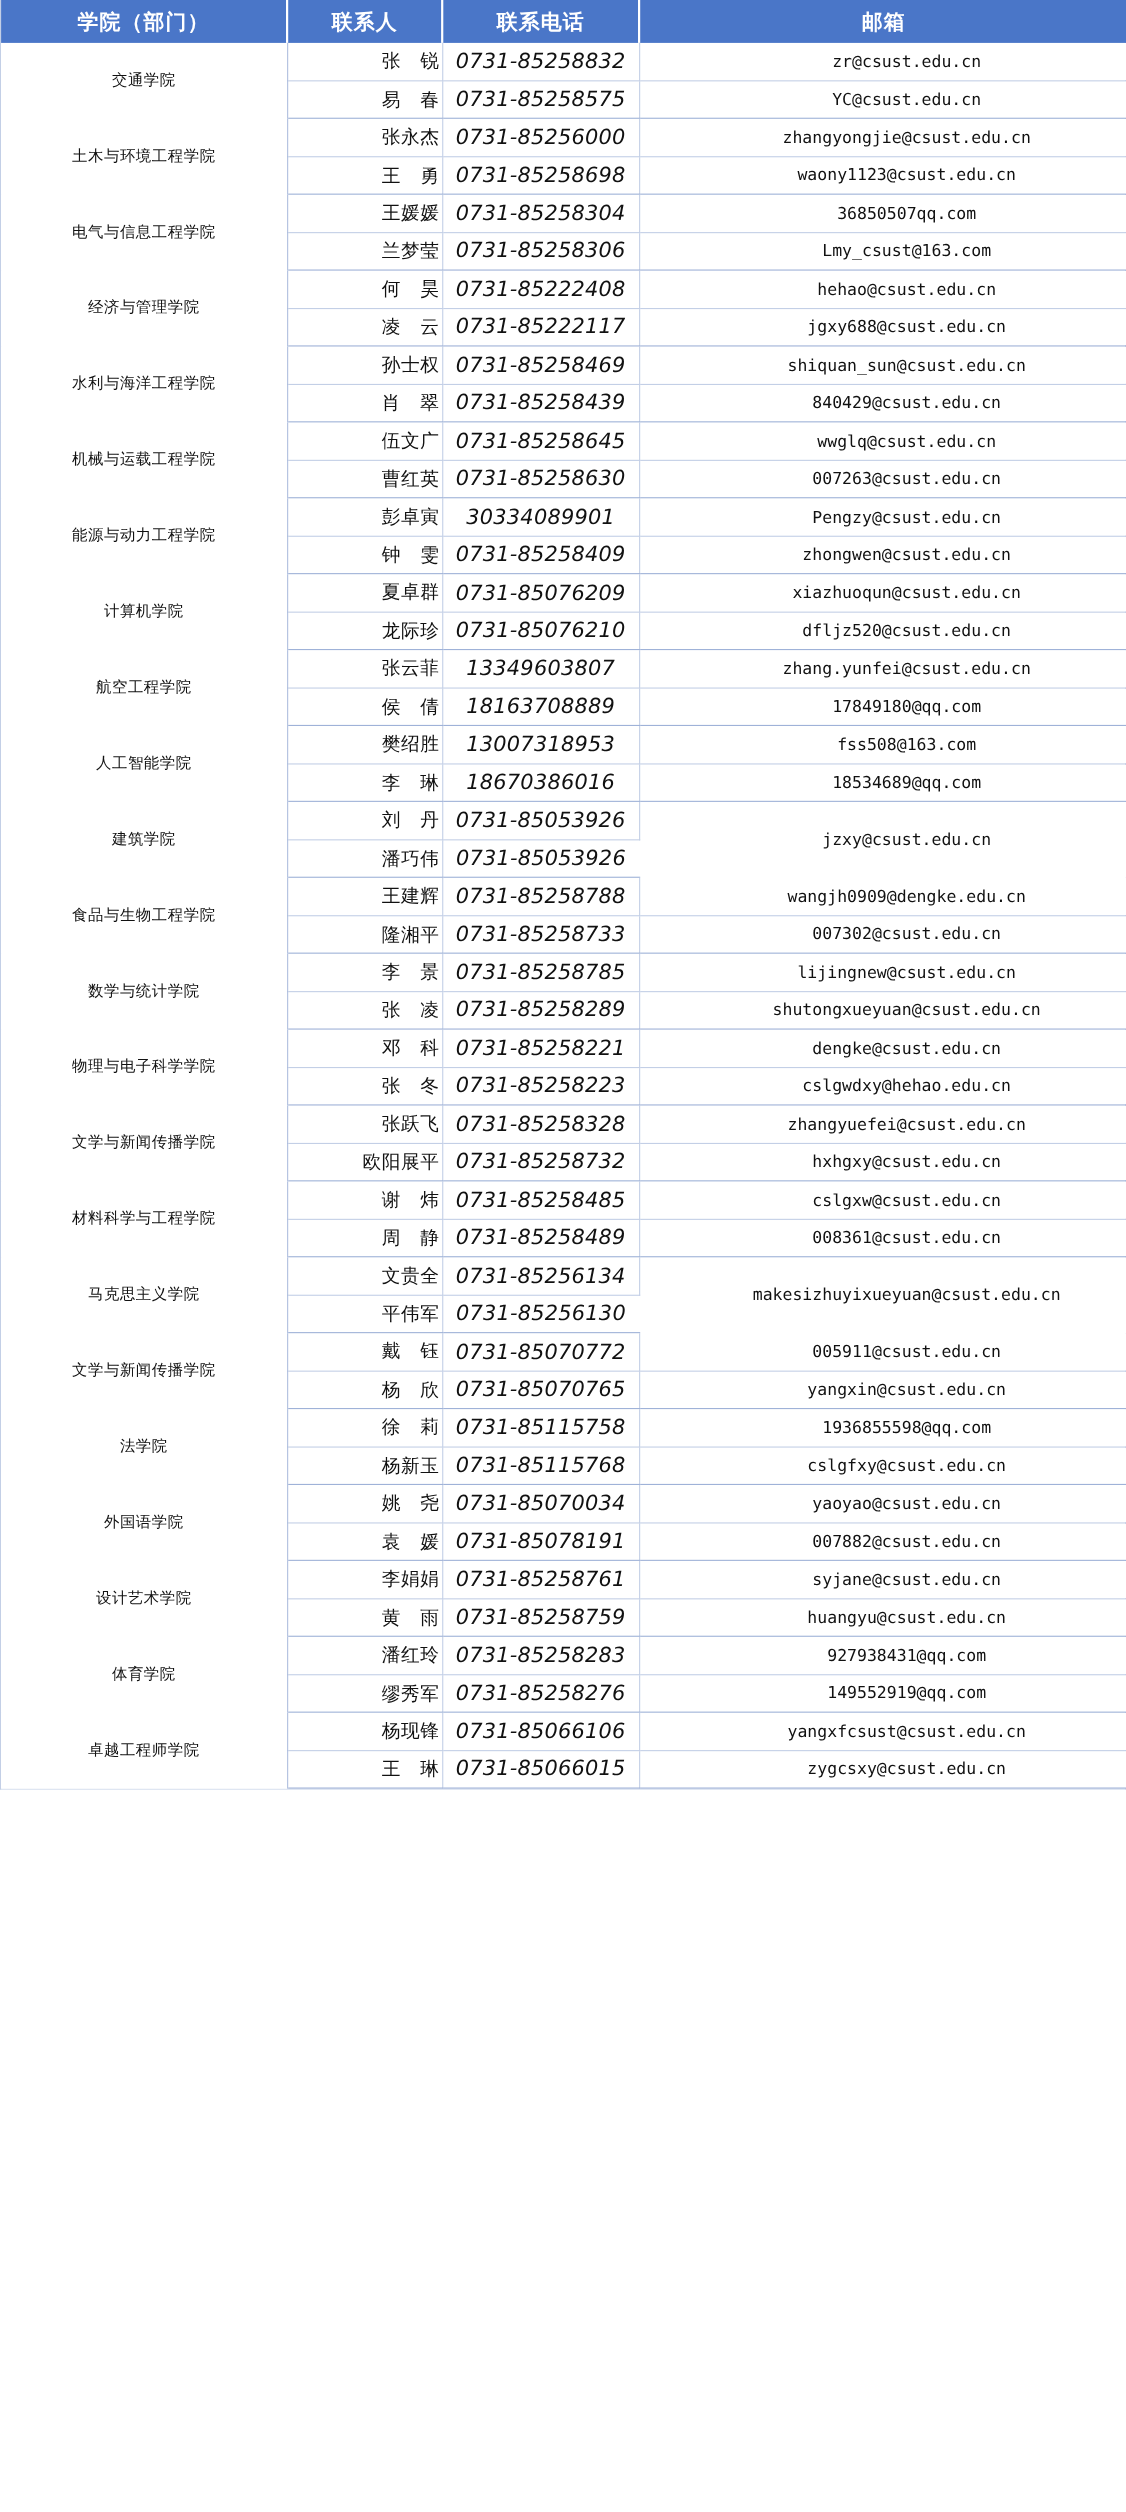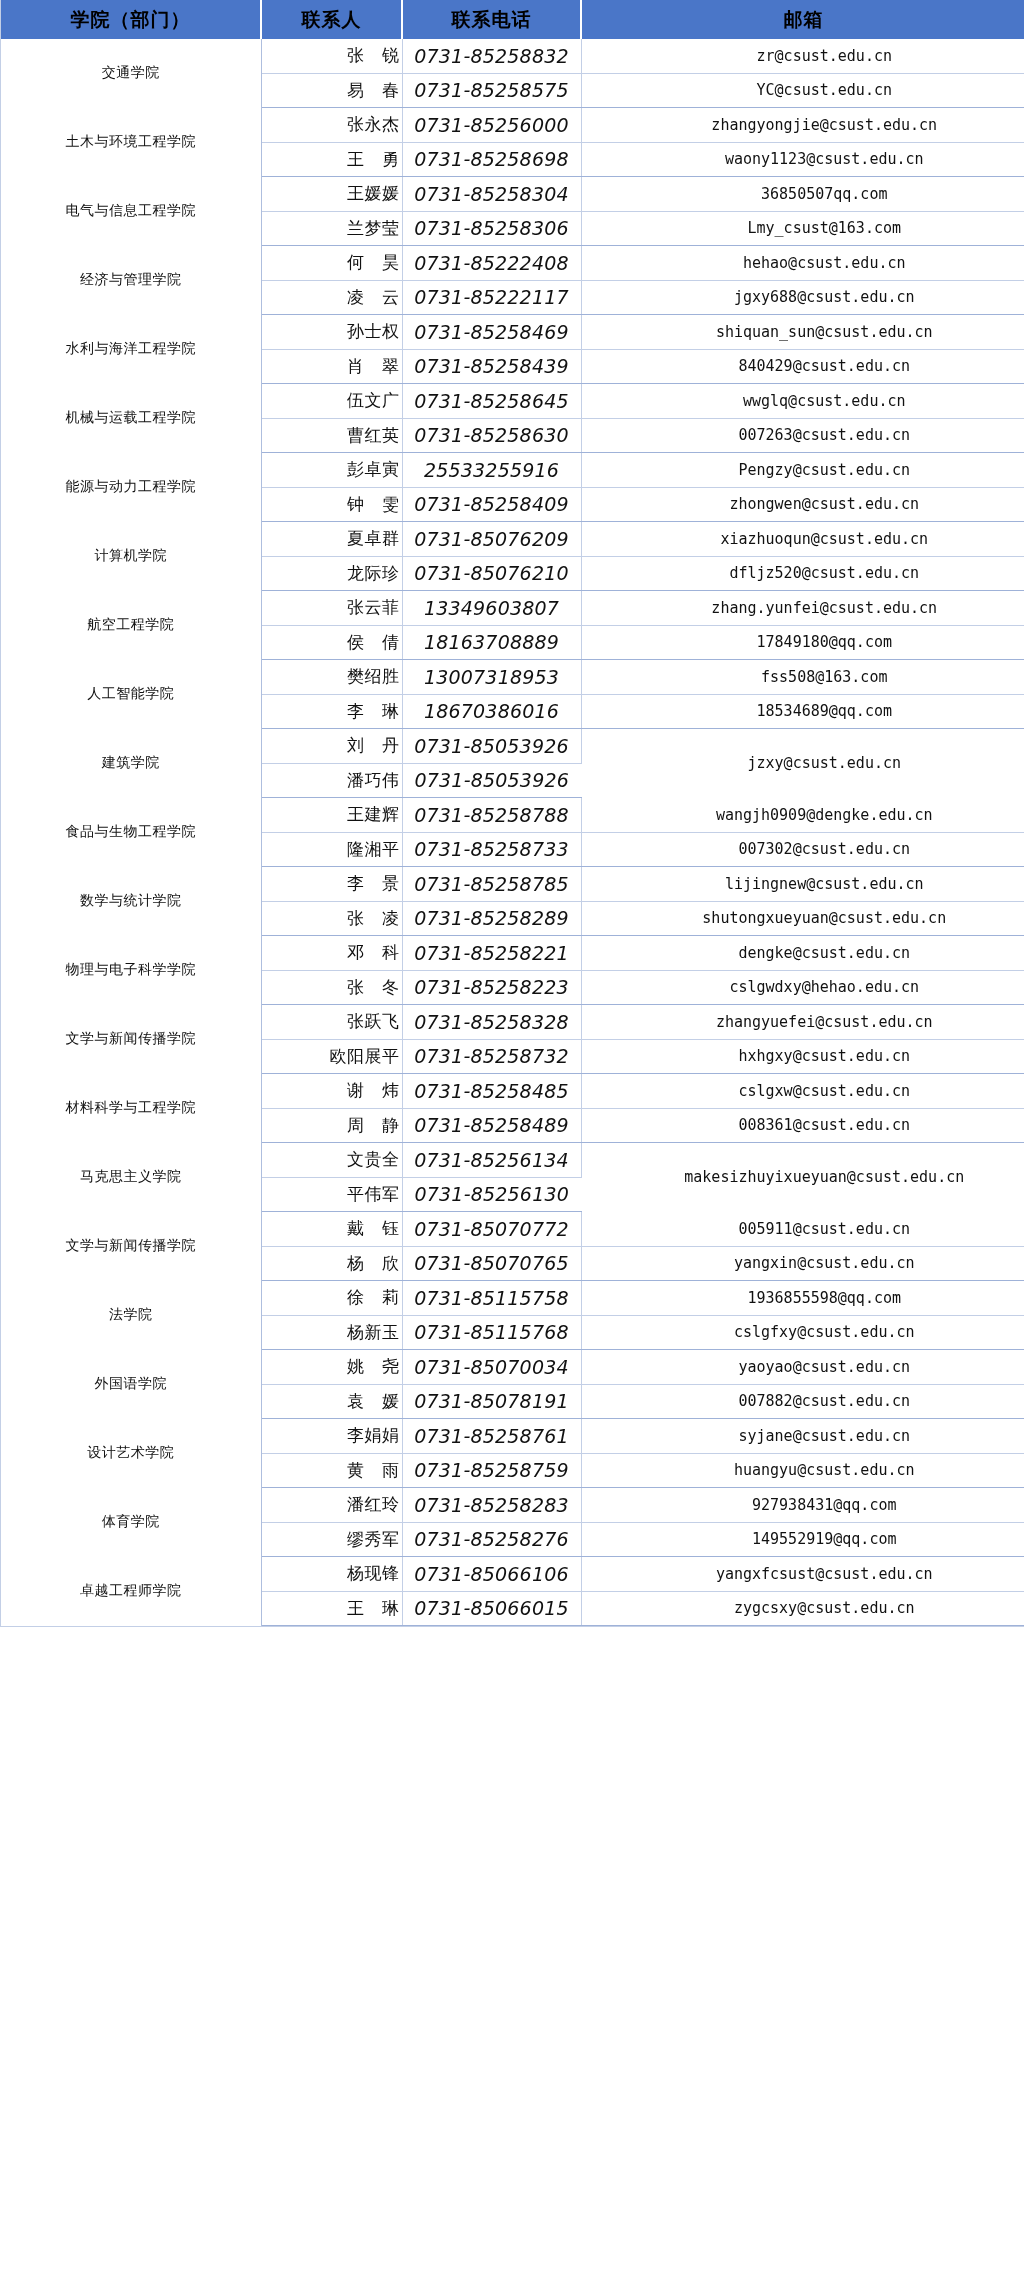--- a/index.html
+++ b/index.html
@@ -17,21 +17,21 @@
     border-collapse: collapse;
     table-layout: fixed;
   }
   #contact-table col.c-dept  { width: 260px; }
   #contact-table col.c-name  { width: 141px; }
   #contact-table col.c-phone { width: 179px; }
   #contact-table col.c-email { width: 444px; }
 
   thead th {
     background: #4a76c8;
-    color: #000000;
+    color: #ffffff;
     font-weight: bold;
     font-size: 19px;
     letter-spacing: 1px;
     height: 39px;
     text-align: center;
     vertical-align: middle;
     border-right: 2px solid #ffffff;
     border-bottom: none;
     padding: 0;
   }
@@ -175,21 +175,21 @@
           <td class="email">wwglq@csust.edu.cn</td>
         </tr>
         <tr class="group-end">
           <td class="name">曹红英</td>
           <td class="phone">0731-85258630</td>
           <td class="email">007263@csust.edu.cn</td>
         </tr>
         <tr class="first-row">
           <td class="dept" rowspan="2">能源与动力工程学院</td>
           <td class="name">彭卓寅</td>
-          <td class="phone">25533255916</td>
+          <td class="phone">30334089901</td>
           <td class="email">Pengzy@csust.edu.cn</td>
         </tr>
         <tr class="group-end">
           <td class="name">钟　雯</td>
           <td class="phone">0731-85258409</td>
           <td class="email">zhongwen@csust.edu.cn</td>
         </tr>
         <tr class="first-row">
           <td class="dept" rowspan="2">计算机学院</td>
           <td class="name">夏卓群</td>

